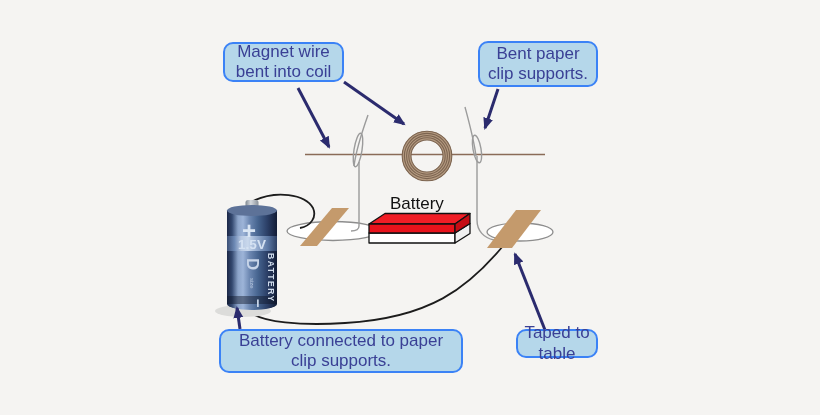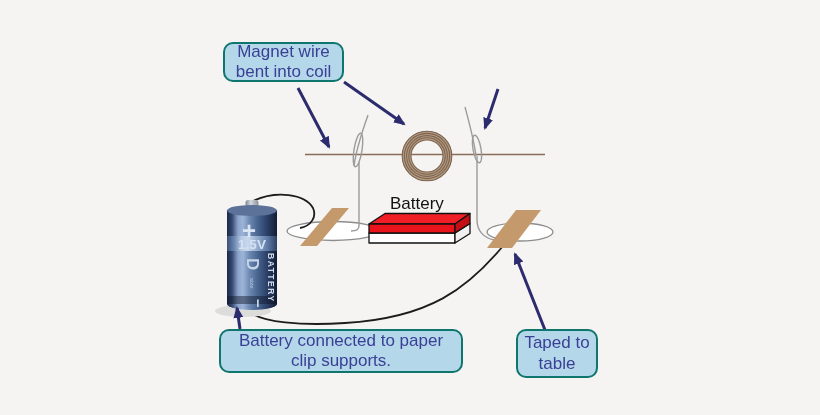--- a/index.html
+++ b/index.html
@@ -2,21 +2,21 @@
 <html><head>
 <meta charset="utf-8">
 <style>
   html,body{margin:0;padding:0;background:#f5f4f2;}
   #stage{
     position:relative;width:820px;height:415px;background:#f5f4f2;
     font-family:"Liberation Sans",sans-serif;overflow:hidden;
   }
   #diagram-svg{position:absolute;left:0;top:0;}
   .callout{
-    position:absolute;background:#b5d7ea;border:2px solid #0f766e;border-radius:10px;
+    position:absolute;background:#b5d7ea;border:2px solid #3b82f6;border-radius:10px;
     color:#3a4095;font-size:17px;line-height:1.18;display:flex;align-items:center;
     justify-content:center;text-align:center;padding:2px 5px;box-sizing:border-box;
     font-weight:500;
   }
   .magnet-label{
     position:absolute;color:#111;font-size:17px;white-space:nowrap;
   }
 </style>
 </head>
 <body>
@@ -122,20 +122,21 @@
       <line x1="298" y1="88" x2="329" y2="147" marker-end="url(#ah)"></line>
       <line x1="344" y1="82" x2="404" y2="124" marker-end="url(#ah)"></line>
       <line x1="498" y1="89" x2="485" y2="128" marker-end="url(#ah)"></line>
       <line x1="240" y1="329" x2="237" y2="308" marker-end="url(#ah)"></line>
       <line x1="545" y1="330" x2="515" y2="254" marker-end="url(#ah)"></line>
     </g>
   </svg>
 
   <div class="callout" style="left:223px;top:42px;width:121px;height:40px;">Magnet wire bent into coil</div>
 
+  <div class="callout" style="left:478px;top:41px;width:120px;height:46px;">Bent paper clip supports.</div>
 
   <div class="callout" style="left:219px;top:329px;width:244px;height:44px;">Battery connected to paper clip supports.</div>
 
-  <div class="callout" style="left:516px;top:329px;width:82px;height:49px;">Taped to table</div>
+  <div class="callout" style="left:516px;top:329px;width:82px;height:29px;">Taped to table</div>
 
   <div class="magnet-label" style="left:390px;top:194px;">Battery</div>
 
 </div>
 
 </body></html>

